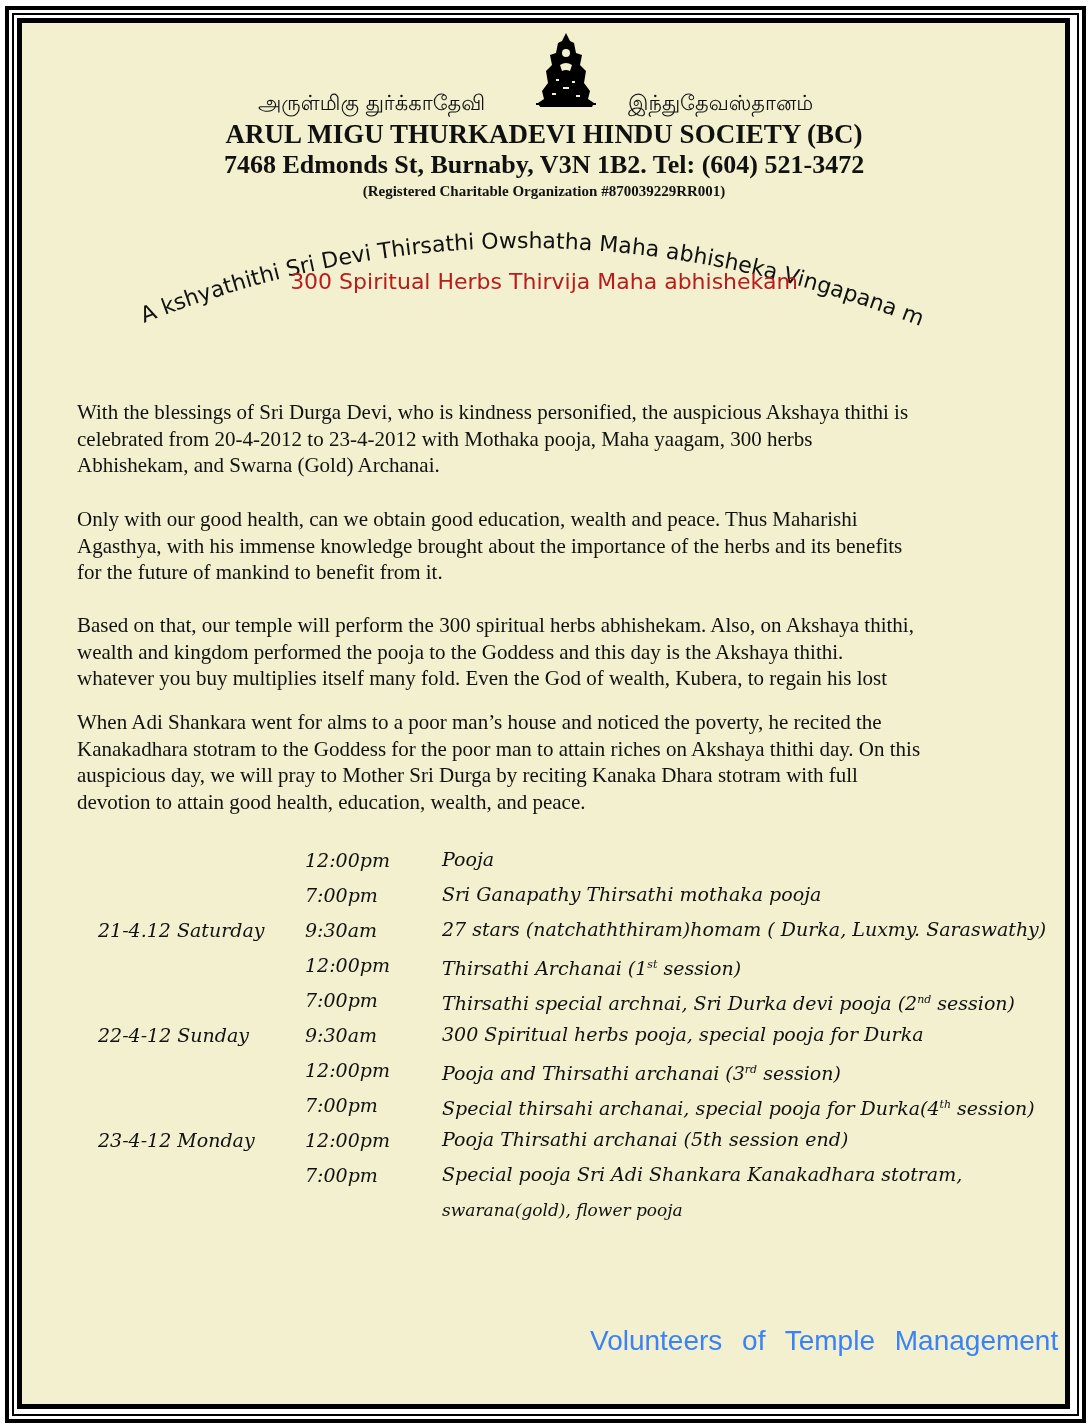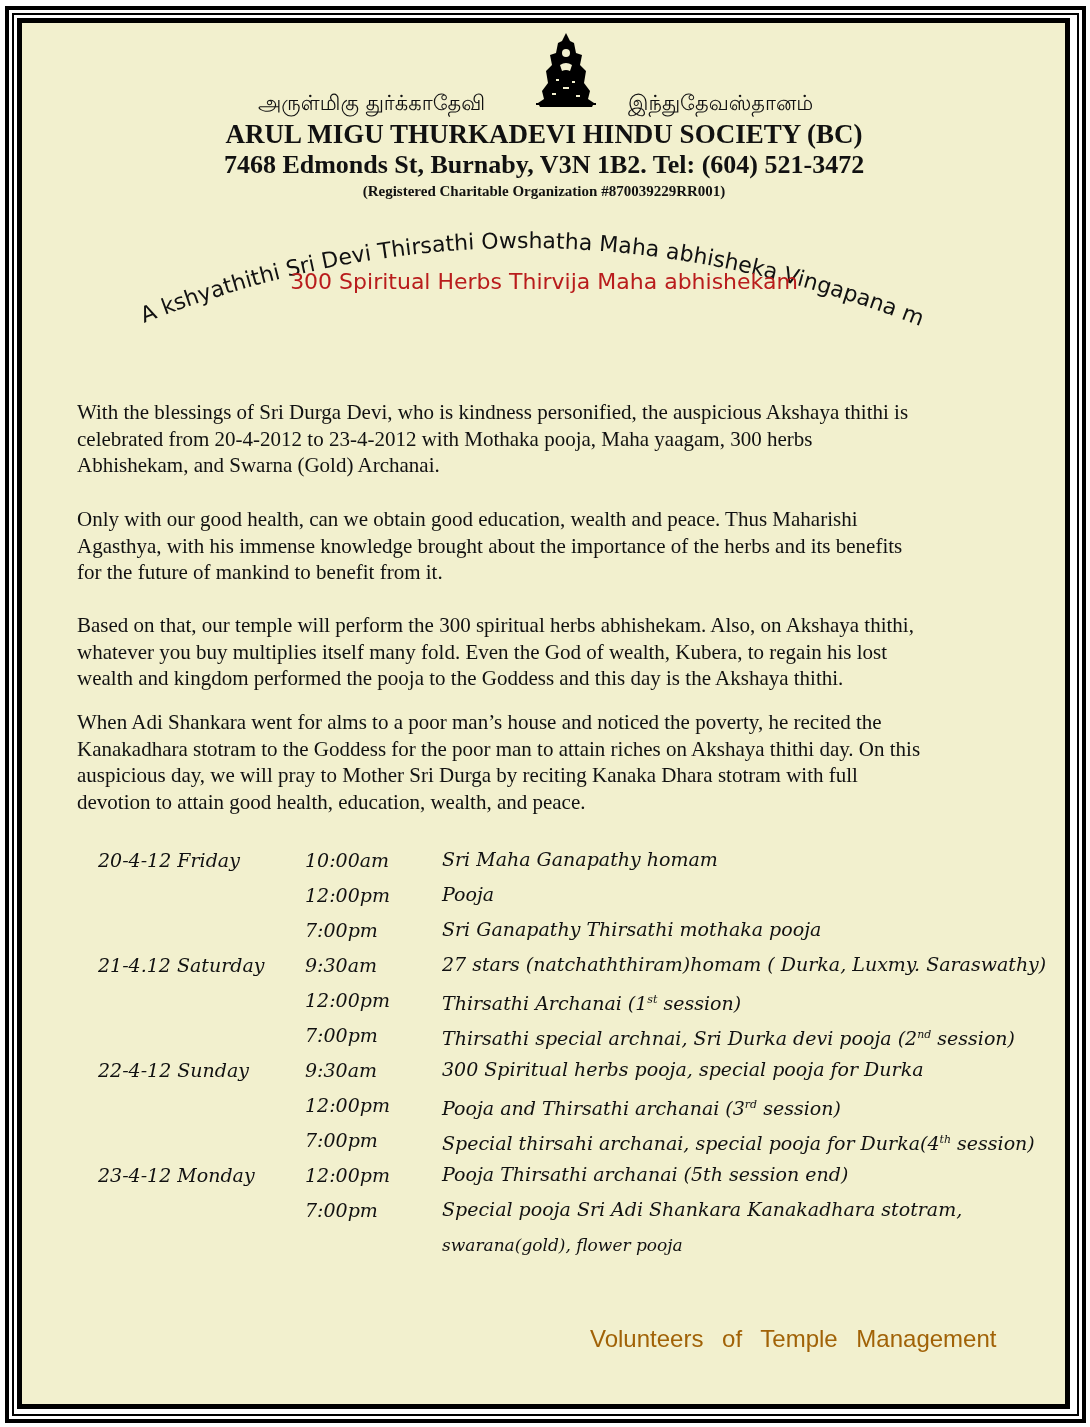--- a/index.html
+++ b/index.html
@@ -64,21 +64,21 @@
     }
     .sched-row { position: relative; height: 35px; }
     .sched-row.tall { height: 70px; }
     .sched-date { position: absolute; left: 0; top: 6px; width: 200px; }
     .sched-time { position: absolute; left: 207px; top: 6px; width: 130px; }
     .sched-event { position: absolute; left: 344px; top: 6px; width: 620px; line-height: 35px; margin-top: -7px; }
     .sched-event sup { font-size: 11px; }
 
     .signature {
       position: absolute; left: 568px; top: 1302px;
-      font-family: "Liberation Sans", sans-serif; font-size: 24px; color: #a16207; word-spacing: 12px; text-align: center;
+      font-family: "Liberation Sans", sans-serif; font-size: 28px; color: #3b82f6; word-spacing: 12px; text-align: center;
     }
   </style>
 </head>
 <body>
 
 <div class="frame-outer"></div>
 <div class="frame-mid"></div>
 <div class="frame-inner"></div>
 
 <div class="page">
@@ -118,36 +118,31 @@
     <p>celebrated from 20-4-2012 to 23-4-2012 with Mothaka pooja, Maha yaagam, 300 herbs</p>
     <p>Abhishekam, and Swarna (Gold) Archanai.</p>
   </div>
   <div class="body-text p2">
     <p>Only with our good health, can we obtain good education, wealth and peace. Thus Maharishi</p>
     <p>Agasthya, with his immense knowledge brought about the importance of the herbs and its benefits</p>
     <p>for the future of mankind to benefit from it.</p>
   </div>
   <div class="body-text p3">
     <p>Based on that, our temple will perform the 300 spiritual herbs abhishekam. Also, on Akshaya thithi,</p>
+    <p>wealth and kingdom performed the pooja to the Goddess and this day is the Akshaya thithi.</p>
     <p>whatever you buy multiplies itself many fold. Even the God of wealth, Kubera, to regain his lost</p>
-    <p>wealth and kingdom performed the pooja to the Goddess and this day is the Akshaya thithi.</p>
   </div>
   <div class="body-text p4">
     <p>When Adi Shankara went for alms to a poor man’s house and noticed the poverty, he recited the</p>
     <p>Kanakadhara stotram to the Goddess for the poor man to attain riches on Akshaya thithi day. On this</p>
     <p>auspicious day, we will pray to Mother Sri Durga by reciting Kanaka Dhara stotram with full</p>
     <p>devotion to attain good health, education, wealth, and peace.</p>
   </div>
 
   <div class="schedule">
-    <div class="sched-row">
-      <span class="sched-date">20-4-12 Friday</span>
-      <span class="sched-time">10:00am</span>
-      <span class="sched-event">Sri Maha Ganapathy homam</span>
-    </div>
     <div class="sched-row">
       <span class="sched-date"></span>
       <span class="sched-time">12:00pm</span>
       <span class="sched-event">Pooja</span>
     </div>
     <div class="sched-row">
       <span class="sched-date"></span>
       <span class="sched-time">7:00pm</span>
       <span class="sched-event">Sri Ganapathy Thirsathi mothaka pooja</span>
     </div>

